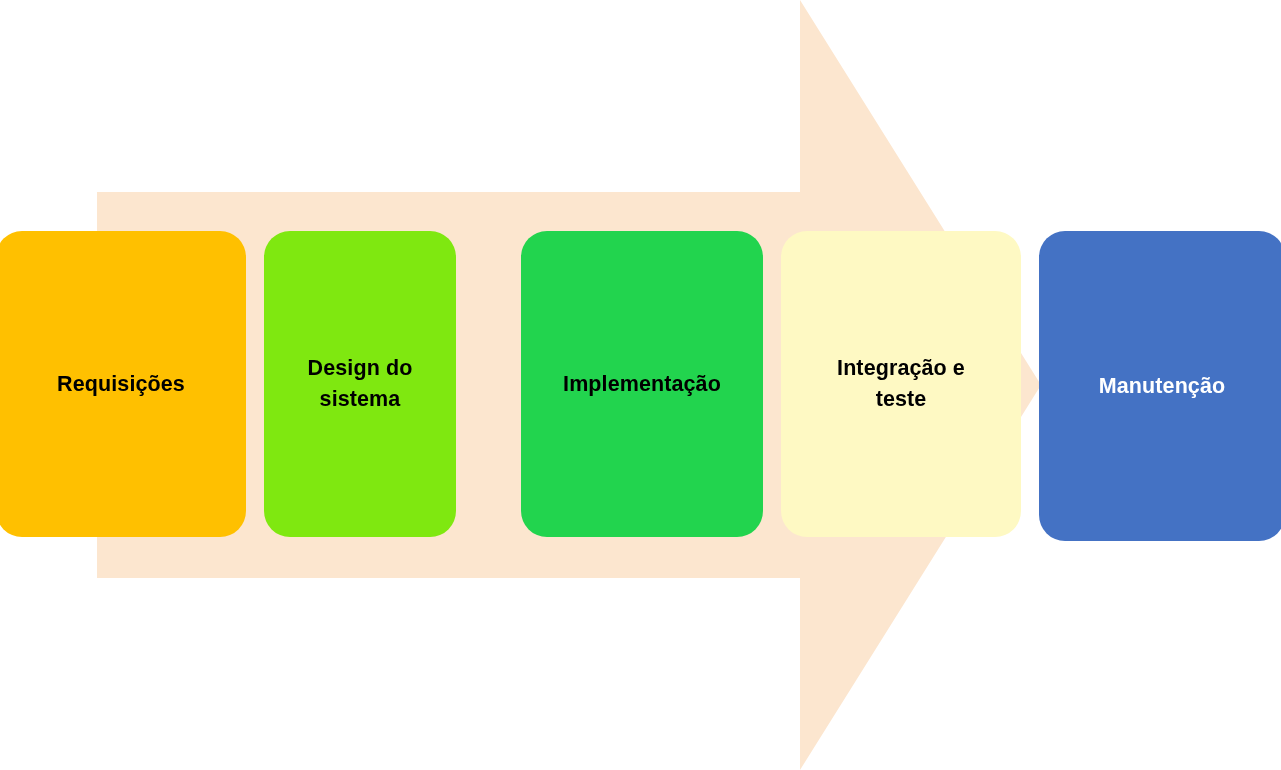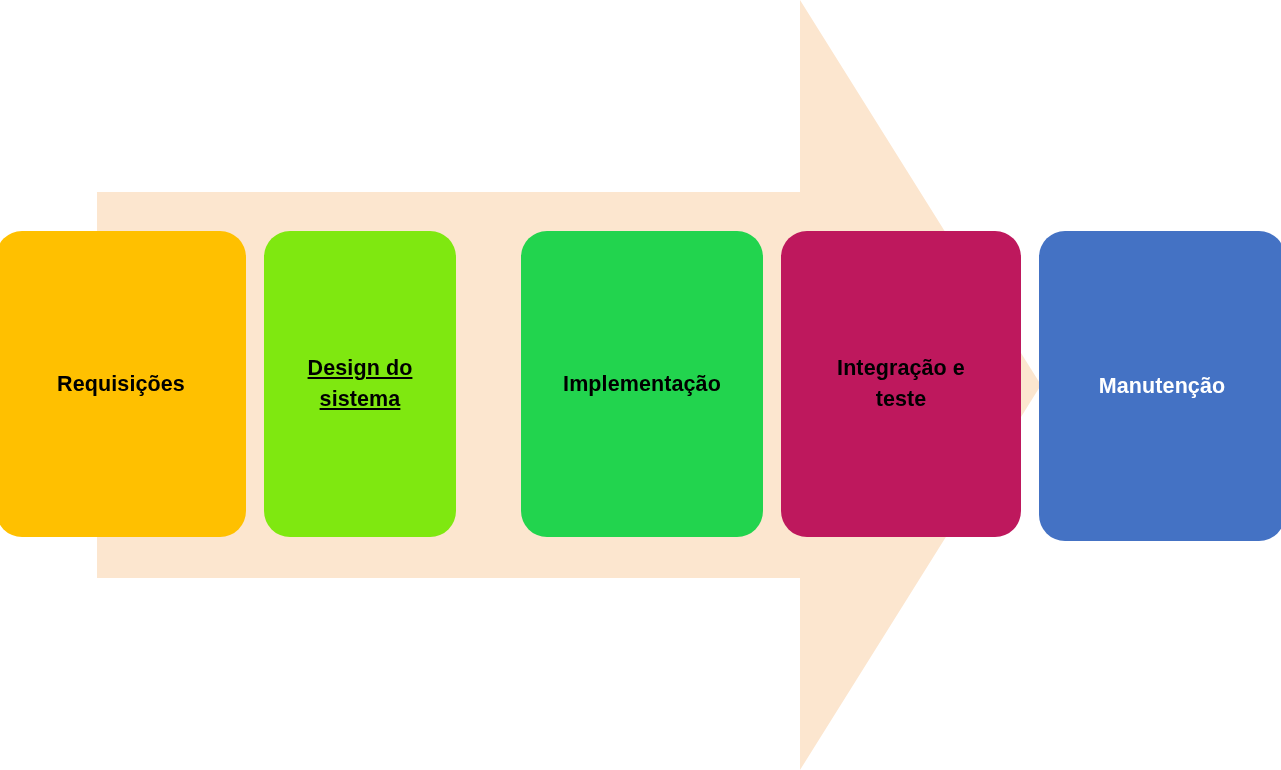--- a/index.html
+++ b/index.html
@@ -49,21 +49,21 @@
     font-weight: bold;
     color: #000000;
     line-height: 1.42;
     letter-spacing: 0.1px;
     padding: 0 10px;
     white-space: pre-line;
     -webkit-font-smoothing: antialiased;
   }
   
   .box-0 { left: -4px;   width: 250px; }
-  .box-1 { left: 264px;  width: 192px; text-decoration: underline; }
+  .box-1 { left: 264px;  width: 192px; }
   .box-2 { left: 521px;  width: 242px; }
   .box-3 { left: 781px;  width: 240px; }
   .box-4 { left: 1039px; width: 246px; height: 310px; }
 </style>
 </head>
 <body>
 
 <div id="stage" style="background: rgb(255, 255, 255);">
 
   <svg id="arrow-layer" viewBox="0 0 1281 770" preserveAspectRatio="none">
@@ -78,21 +78,21 @@
 
     <div class="phase-box box-1" style="background:#7fe810">
       <span class="phase-label" style="color: rgb(0, 0, 0);">Design do
 sistema</span>
     </div>
 
     <div class="phase-box box-2" style="background:#22d44e">
       <span class="phase-label" style="color: rgb(0, 0, 0);">Implementação</span>
     </div>
 
-    <div class="phase-box box-3" style="background:#be185d">
+    <div class="phase-box box-3" style="background:#fef9c3">
       <span class="phase-label" style="color: rgb(0, 0, 0);">Integração e
 teste</span>
     </div>
 
     <div class="phase-box box-4" style="background:#4472c4">
       <span class="phase-label" style="color: #ffffff;">Manutenção</span>
     </div>
 
   </div>
 </div>

